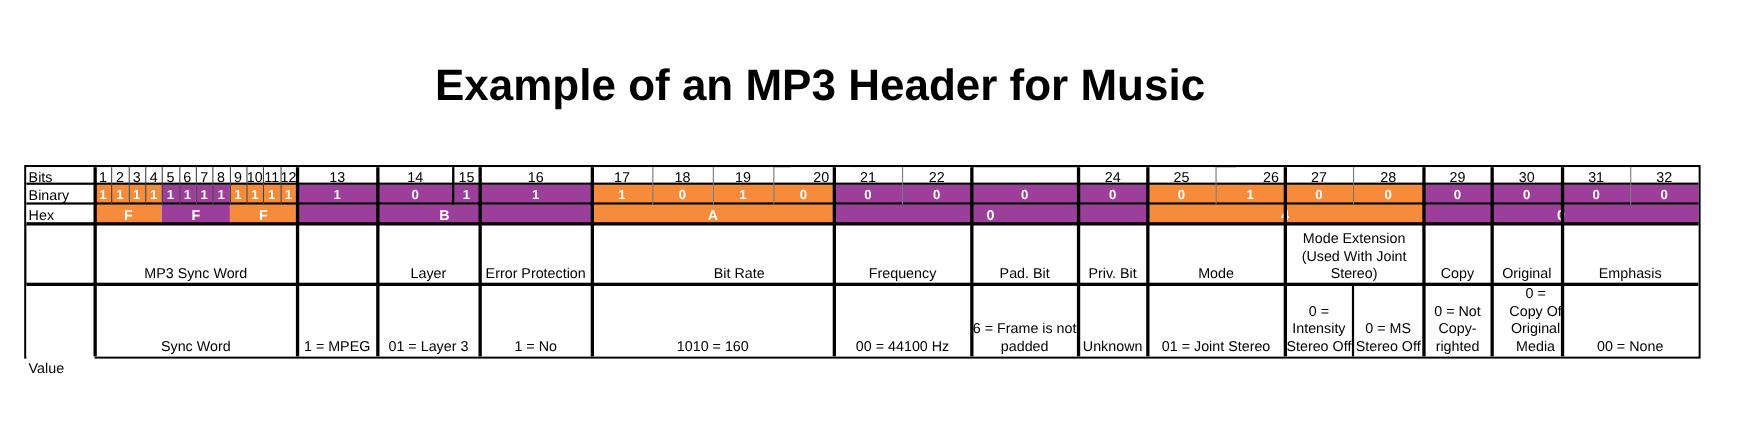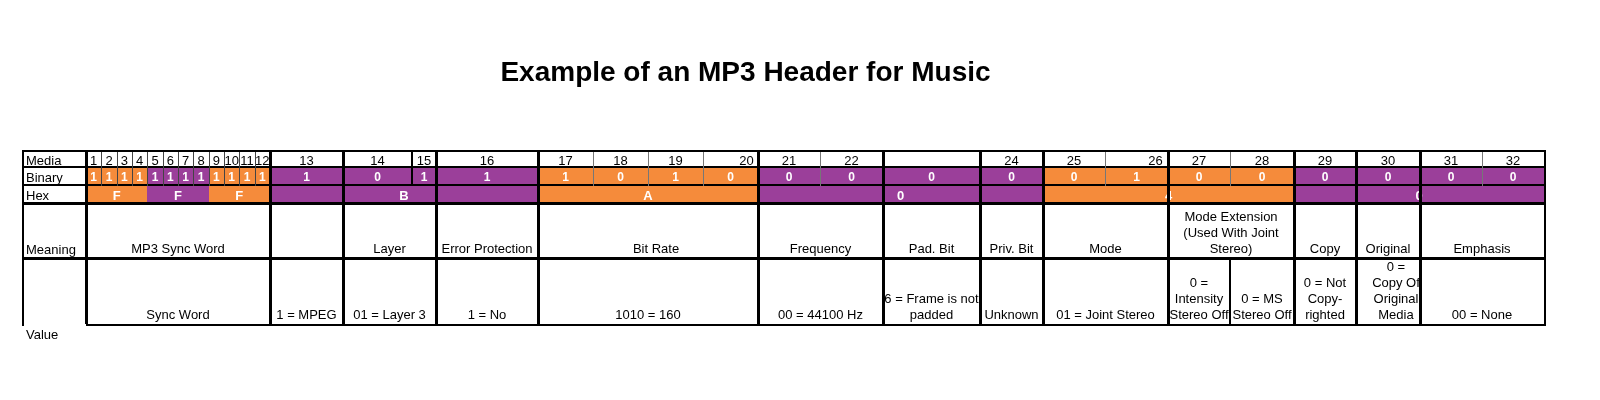--- a/index.html
+++ b/index.html
@@ -1,40 +1,39 @@
 <!DOCTYPE html>
 <html><head>
 <meta charset="utf-8">
 <style>
   html, body { margin:0; padding:0; background:#ffffff; }
   body { width:1600px; height:400px; position:relative; overflow:hidden; font-family:"Liberation Sans", sans-serif; color:#000; }
-  .title { position:absolute; left:0; width:1491px; top:56px; text-align:center; font-size:28px; font-weight:bold; font-family:"Liberation Sans", sans-serif; }
+  .title { position:absolute; left:0; width:1491px; top:56px; text-align:center; font-size:40px; font-weight:bold; font-family:"Liberation Sans", sans-serif; }
   .grid { position:absolute; left:22px; top:150px; width:1524px; height:176px; border:2px solid #000; box-sizing:border-box; }
   .cell { position:absolute; box-sizing:border-box; font-size:13px; overflow:hidden; }
   .lbl { background:#fff; display:flex; align-items:center; padding-left:2px; }
   .lbl.bottom { align-items:flex-end; padding-bottom:1px; }
   .bitnum { background:#fff; display:flex; align-items:center; justify-content:center; font-size:13px; }
   .bin { display:flex; align-items:center; justify-content:center; color:#fff; font-weight:bold; font-size:12px; }
   .hex { display:flex; align-items:center; justify-content:center; color:#fff; font-weight:bold; font-size:13px; }
   .orange { background:#f58b3b; }
   .purple { background:#9b3f9a; }
   .meaning, .value { background:#fff; display:flex; align-items:flex-end; justify-content:center; text-align:center; line-height:16px; padding-bottom:1px; font-size:13px; }
   .vline { position:absolute; background:#000; }
   .hline { position:absolute; background:#000; height:2px; }
 </style>
 </head>
 <body>
 
 <div class="title">Example of an MP3 Header for Music</div>
 
 <div class="grid" id="grid">
-    <div class="cell lbl" style="left: 0px; top: 0px; width: 62px; height: 16px;">Media</div>
+    <div class="cell lbl" style="left: 0px; top: 0px; width: 62px; height: 16px;">Bits</div>
     <div class="cell lbl" style="left: 0px; top: 16px; width: 62px; height: 18px;">Binary</div>
     <div class="cell lbl" style="left: 0px; top: 34px; width: 62px; height: 18px;">Hex</div>
-    <div class="cell lbl bottom" style="left: 0px; top: 52px; width: 62px; height: 54px;">Meaning</div>
     <div class="cell lbl bottom" style="left: 0px; top: 106px; width: 62px; height: 85px;">Value</div>
     <div class="cell bitnum" style="left: 62px; top: 0px; width: 15.3333px; height: 16px;">1</div>
     <div class="cell bin orange" style="left: 62px; top: 16px; width: 15.3333px; height: 18px;">1</div>
     <div class="cell bitnum" style="left: 77.3333px; top: 0px; width: 15.3333px; height: 16px;">2</div>
     <div class="cell bin orange" style="left: 77.3333px; top: 16px; width: 15.3333px; height: 18px;">1</div>
     <div class="cell bitnum" style="left: 92.6667px; top: 0px; width: 15.3333px; height: 16px;">3</div>
     <div class="cell bin orange" style="left: 92.6667px; top: 16px; width: 15.3333px; height: 18px;">1</div>
     <div class="cell bitnum" style="left: 108px; top: 0px; width: 15.3333px; height: 16px;">4</div>
     <div class="cell bin orange" style="left: 108px; top: 16px; width: 15.3333px; height: 18px;">1</div>
     <div class="cell bitnum" style="left: 123.333px; top: 0px; width: 15.3333px; height: 16px;">5</div>
@@ -101,21 +100,21 @@
     <div class="cell hex purple" style="left: 734px; top: 34px; width: 285px; height: 18px;">0</div>
     <div class="cell hex orange" style="left: 1019px; top: 34px; width: 251px; height: 18px;">4</div>
     <div class="cell hex purple" style="left: 1270px; top: 34px; width: 250px; height: 18px;">0</div>
     <div class="cell meaning" style="left: 62px; top: 52px; width: 184px; height: 54px;">MP3 Sync Word</div>
     <div class="cell value" style="left: 62px; top: 106px; width: 184px; height: 66px;">Sync Word</div>
     <div class="cell value" style="left: 246px; top: 106px; width: 73px; height: 66px;">1 = MPEG</div>
     <div class="cell meaning" style="left: 319px; top: 52px; width: 93px; height: 54px;">Layer</div>
     <div class="cell value" style="left: 319px; top: 106px; width: 93px; height: 66px;">01 = Layer 3</div>
     <div class="cell meaning" style="left: 412px; top: 52px; width: 102px; height: 54px;">Error Protection</div>
     <div class="cell value" style="left: 412px; top: 106px; width: 102px; height: 66px;">1 = No</div>
-    <div class="cell meaning" style="left: 522px; top: 52px; width: 220px; height: 54px;">Bit Rate</div>
+    <div class="cell meaning" style="left: 538px; top: 52px; width: 220px; height: 54px;">Bit Rate</div>
     <div class="cell value" style="left: 514px; top: 106px; width: 220px; height: 66px;">1010 = 160</div>
     <div class="cell meaning" style="left: 734px; top: 52px; width: 125px; height: 54px;">Frequency</div>
     <div class="cell value" style="left: 734px; top: 106px; width: 125px; height: 66px;">00 = 44100 Hz</div>
     <div class="cell meaning" style="left: 859px; top: 52px; width: 97px; height: 54px;">Pad. Bit</div>
     <div class="cell value" style="left: 859px; top: 106px; width: 97px; height: 66px;">6 = Frame is not padded</div>
     <div class="cell meaning" style="left: 956px; top: 52px; width: 63px; height: 54px;">Priv. Bit</div>
     <div class="cell value" style="left: 956px; top: 106px; width: 63px; height: 66px;">Unknown</div>
     <div class="cell meaning" style="left: 1019px; top: 52px; width: 125px; height: 54px;">Mode</div>
     <div class="cell value" style="left: 1019px; top: 106px; width: 125px; height: 66px;">01 = Joint Stereo</div>
     <div class="cell meaning" style="left: 1144px; top: 52px; width: 126px; height: 54px;">Mode Extension (Used With Joint Stereo)</div>

